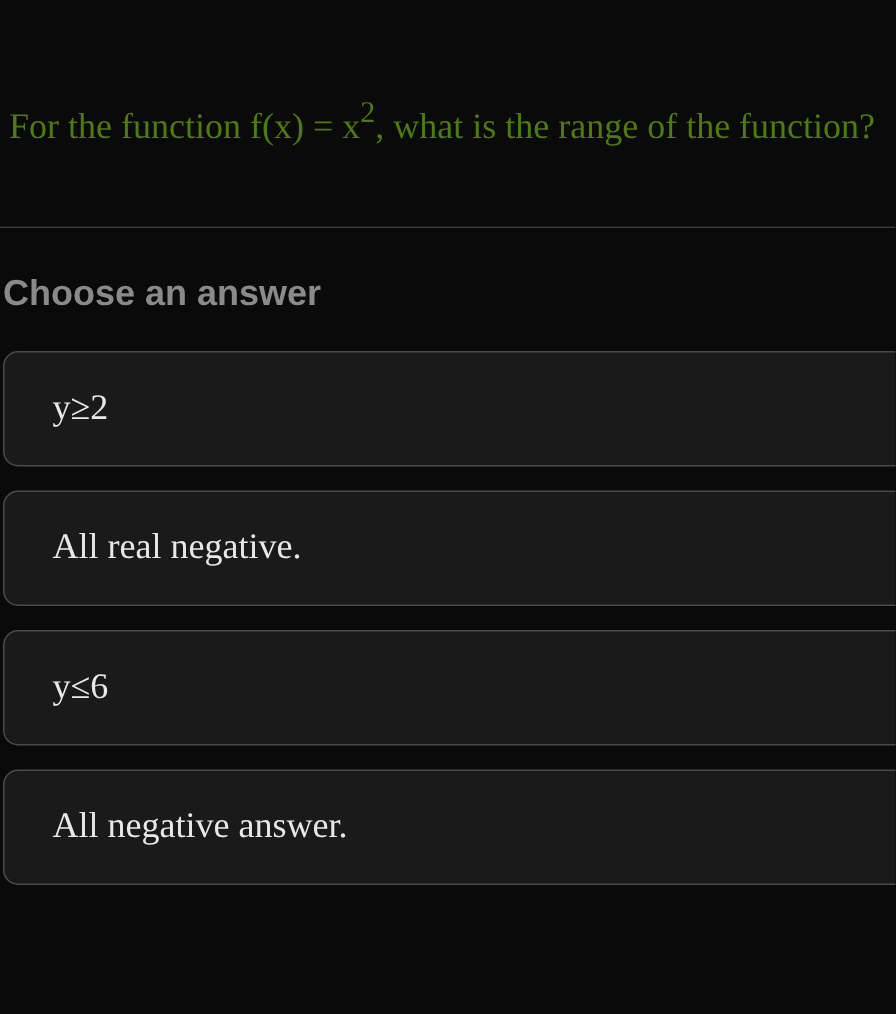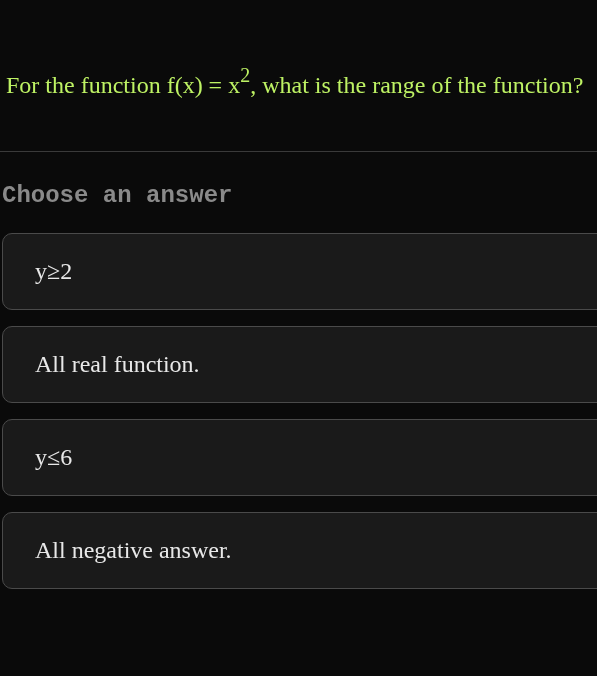--- a/index.html
+++ b/index.html
@@ -14,38 +14,38 @@
       width: 597px;
       height: 676px;
       overflow: hidden;
     }
     .question-container {
       padding: 58px 6px 0 6px;
     }
     .question-text {
       font-size: 24px;
       line-height: 1.9;
-      color: #bef264;
+      color: #4d7c0f;
       font-weight: 400;
     }
     .question-text sup {
       font-size: 20px;
       vertical-align: super;
       position: relative;
       top: -2px;
     }
     .divider {
       border: none;
       border-top: 1px solid #3a3a3a;
       margin-top: 42px;
       margin-bottom: 0;
       width: 100%;
     }
     .choose-label {
-      font-family: Liberation Mono, monospace;
+      font-family: Liberation Sans, sans-serif;
       font-size: 24px;
       font-weight: 700;
       color: #8a8a8a;
       margin: 30px 0 24px 2px;
     }
     .answers {
       padding: 0 2px;
     }
     .answer-option {
       background-color: #1a1a1a;
@@ -71,21 +71,21 @@
 
 <hr class="divider">
 
 <div class="choose-label">Choose an answer</div>
 
 <div class="answers">
   <div class="answer-option">
     <span>y≥2</span>
   </div>
   <div class="answer-option">
-    <span>All real function.</span>
+    <span>All real negative.</span>
   </div>
   <div class="answer-option">
     <span>y≤6</span>
   </div>
   <div class="answer-option">
     <span>All negative answer.</span>
   </div>
 </div>
 
 </body></html>

